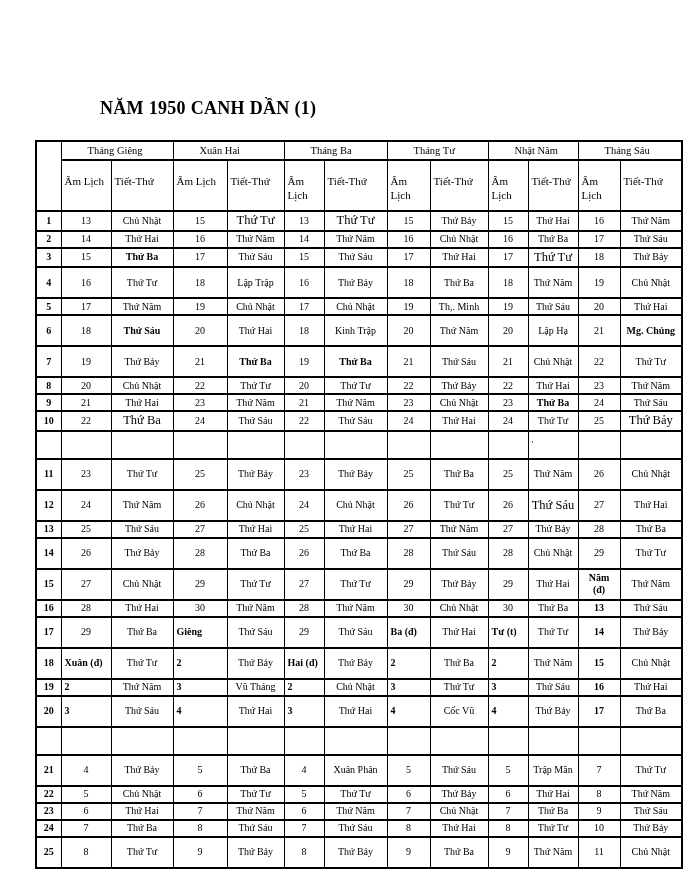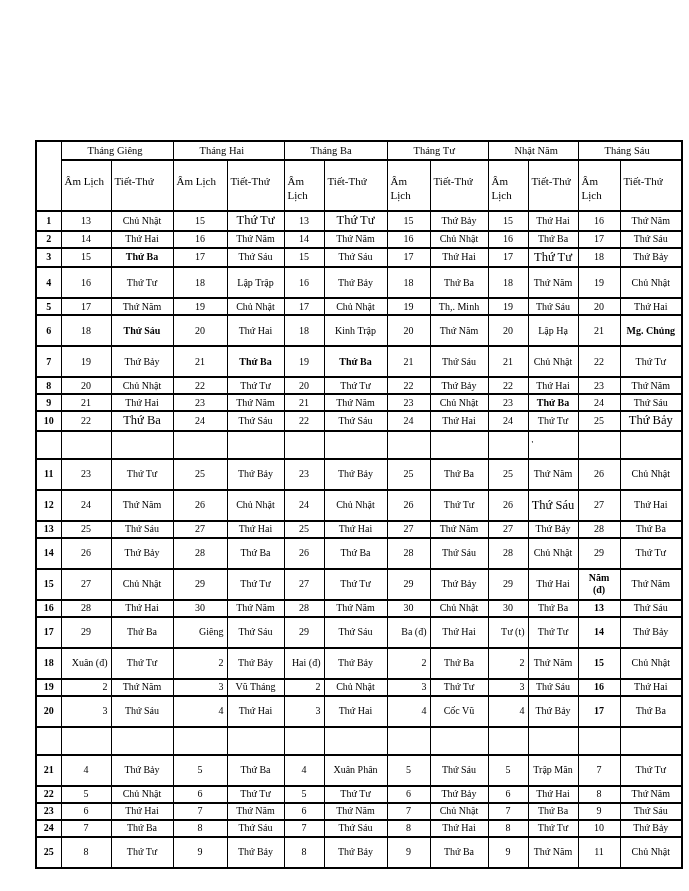--- a/index.html
+++ b/index.html
@@ -27,53 +27,54 @@
   thead tr.months th { height:15px; font-weight:normal; font-size:10.5px; text-align:left;padding-left:26px; }
   thead tr.subs th { height:34px; font-weight:normal; font-size:11px; text-align:left; vertical-align:top; padding-top:14px; }
   th.corner { text-align:center; vertical-align:middle; }
   .vert {
     display:inline-block; writing-mode:vertical-rl; transform:rotate(180deg);
     font-size:9.5px; letter-spacing:1px;
   }
   td.day { font-weight:bold; text-align:center; font-size:10px; }
   td.am  { text-align:center; }
   td.tiet{ text-align:center; }
-  td.al-l{ text-align:right; }
+  td.al-l{ text-align:left;font-weight:bold; }
   .em-b  { font-weight:bold; }
   .em-l  { font-size:12.5px; }
   tr.r-n  td { height:13px; }
   tr.r-t  td { height:27px; }
   tr.r-s  td { height:24px; }
   td.mark { text-align:left; vertical-align:top; font-size:9px; padding-top:0; }
 </style>
 </head>
 <body>
 
 <div class="page">
+  <div class="title">NĂM 1950 CANH DẦN (1)</div>
   <table class="cal" id="calendar-table">
       <colgroup>
         <col style="width: 25px;">
         <col style="width: 50px;">
         <col style="width: 62px;">
         <col style="width: 54px;">
         <col style="width: 57px;">
         <col style="width: 40px;">
         <col style="width: 63px;">
         <col style="width: 43px;">
         <col style="width: 58px;">
         <col style="width: 40px;">
         <col style="width: 50px;">
         <col style="width: 42px;">
         <col style="width: 62px;">
       </colgroup>
       <thead>
         <tr class="months">
           <th class="corner" rowspan="2"><span class="vert">Ngày</span></th>
           <th colspan="2">Tháng Giêng</th>
-          <th colspan="2">Tháng Hai</th>
+          <th colspan="2">Xuân Hai</th>
           <th colspan="2">Tháng  Ba</th>
           <th colspan="2">Tháng Tư</th>
           <th colspan="2">Nhật Năm</th>
           <th colspan="2">Tháng Sáu</th>
         </tr>
         <tr class="subs">
           <th>Âm Lịch</th>
           <th>Tiết-Thứ</th>
           <th>Âm Lịch</th>
           <th>Tiết-Thứ</th>

